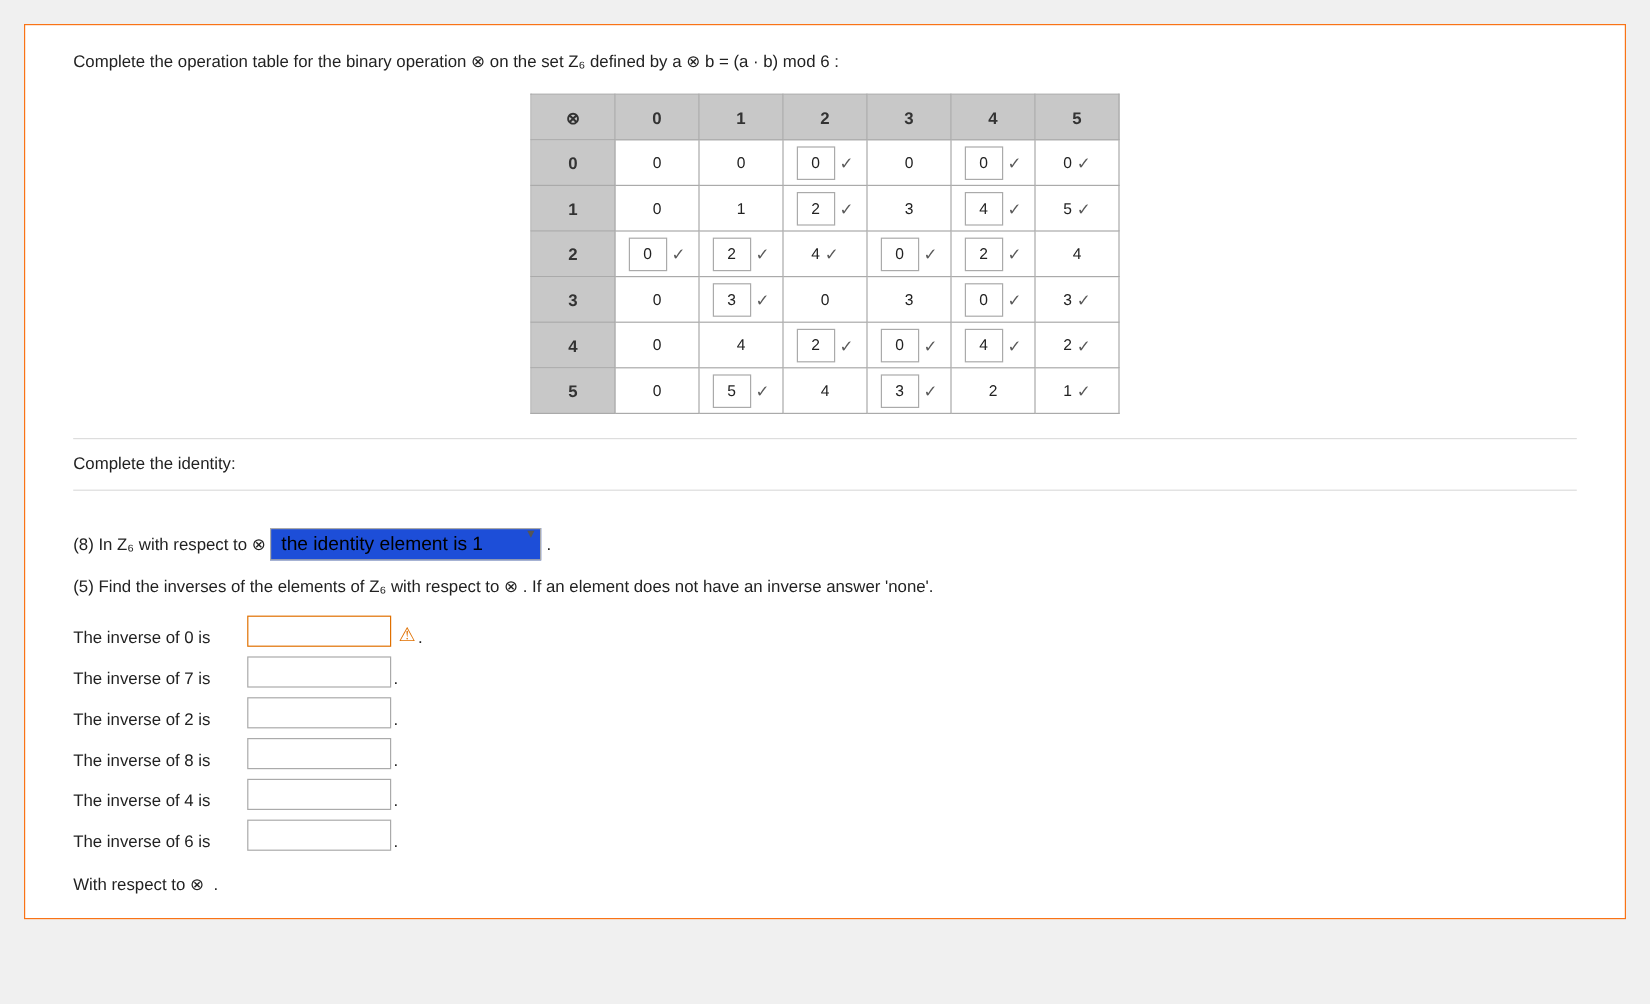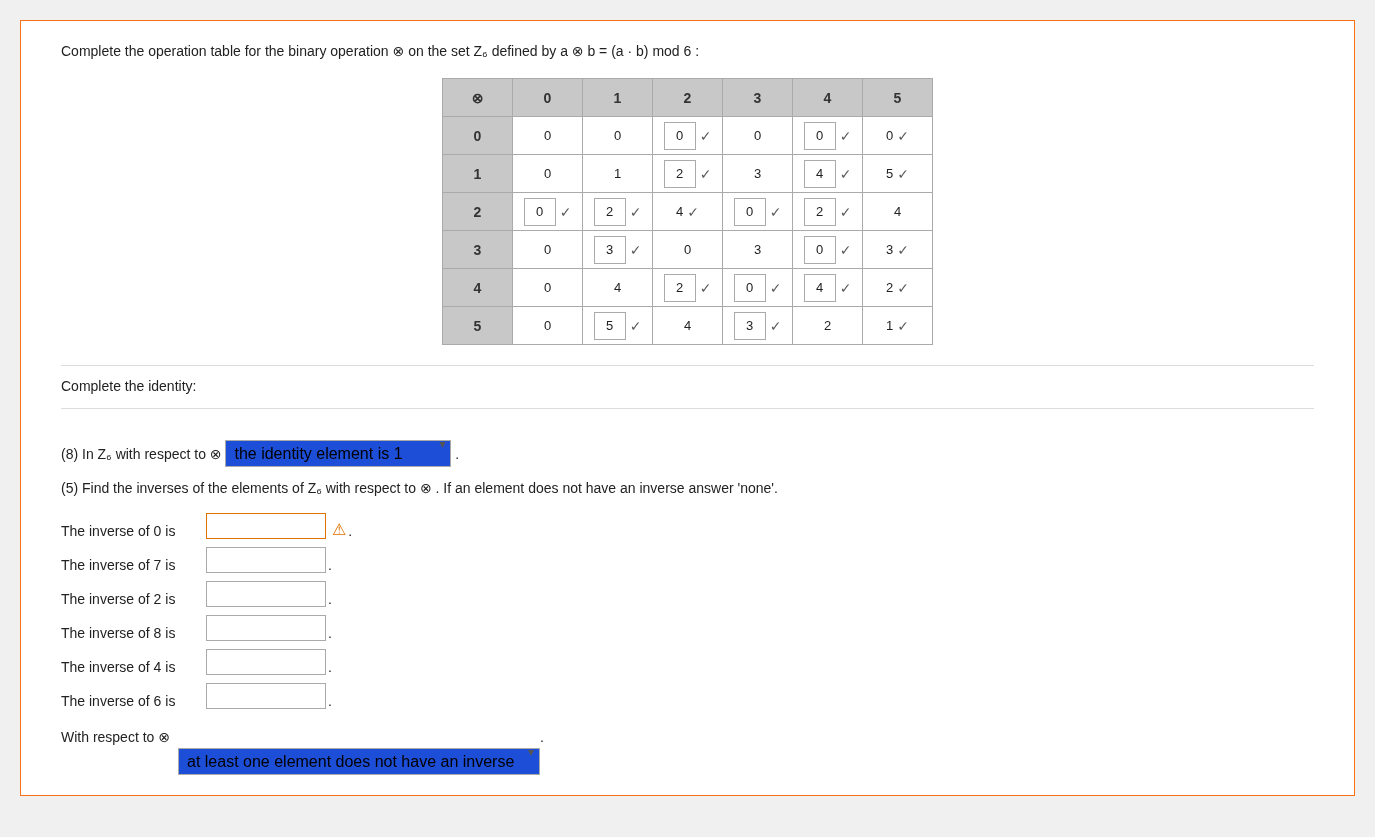--- a/index.html
+++ b/index.html
@@ -148,21 +148,21 @@
       color: #e07000;
       font-size: 16px;
       margin-left: 6px;
     }
     .period {
       margin-left: 2px;
       font-size: 14px;
     }
     .with-respect-row {
       display: flex;
-      align-items: flex-start;
+      align-items: flex-end;
       margin-top: 20px;
       font-size: 14px;
     }
     .otimes {
       font-size: 15px;
       margin: 0 4px;
     }
   </style>
 </head>
 <body>
@@ -456,20 +456,16 @@
       <div class="inverse-row">
         <span class="inverse-label">The inverse of 6 is</span>
         <input type="text" class="inverse-input" style="">
         <span class="period">.</span>
       </div>
     </div>
 
   <div class="with-respect-row">
     <span>With respect to ⊗</span>
     <span class="otimes"> </span>
-    <span class="select-wrapper">
-      <select class="inline-select" id="with-respect-select">
-      <option value="every element has an inverse">every element has an inverse</option><option value="at least one element does not have an inverse" selected="">at least one element does not have an inverse</option><option value="no element has an inverse">no element has an inverse</option></select>
-    </span>
     <span> .</span>
   </div>
 
 </div>
 
 </body></html>

